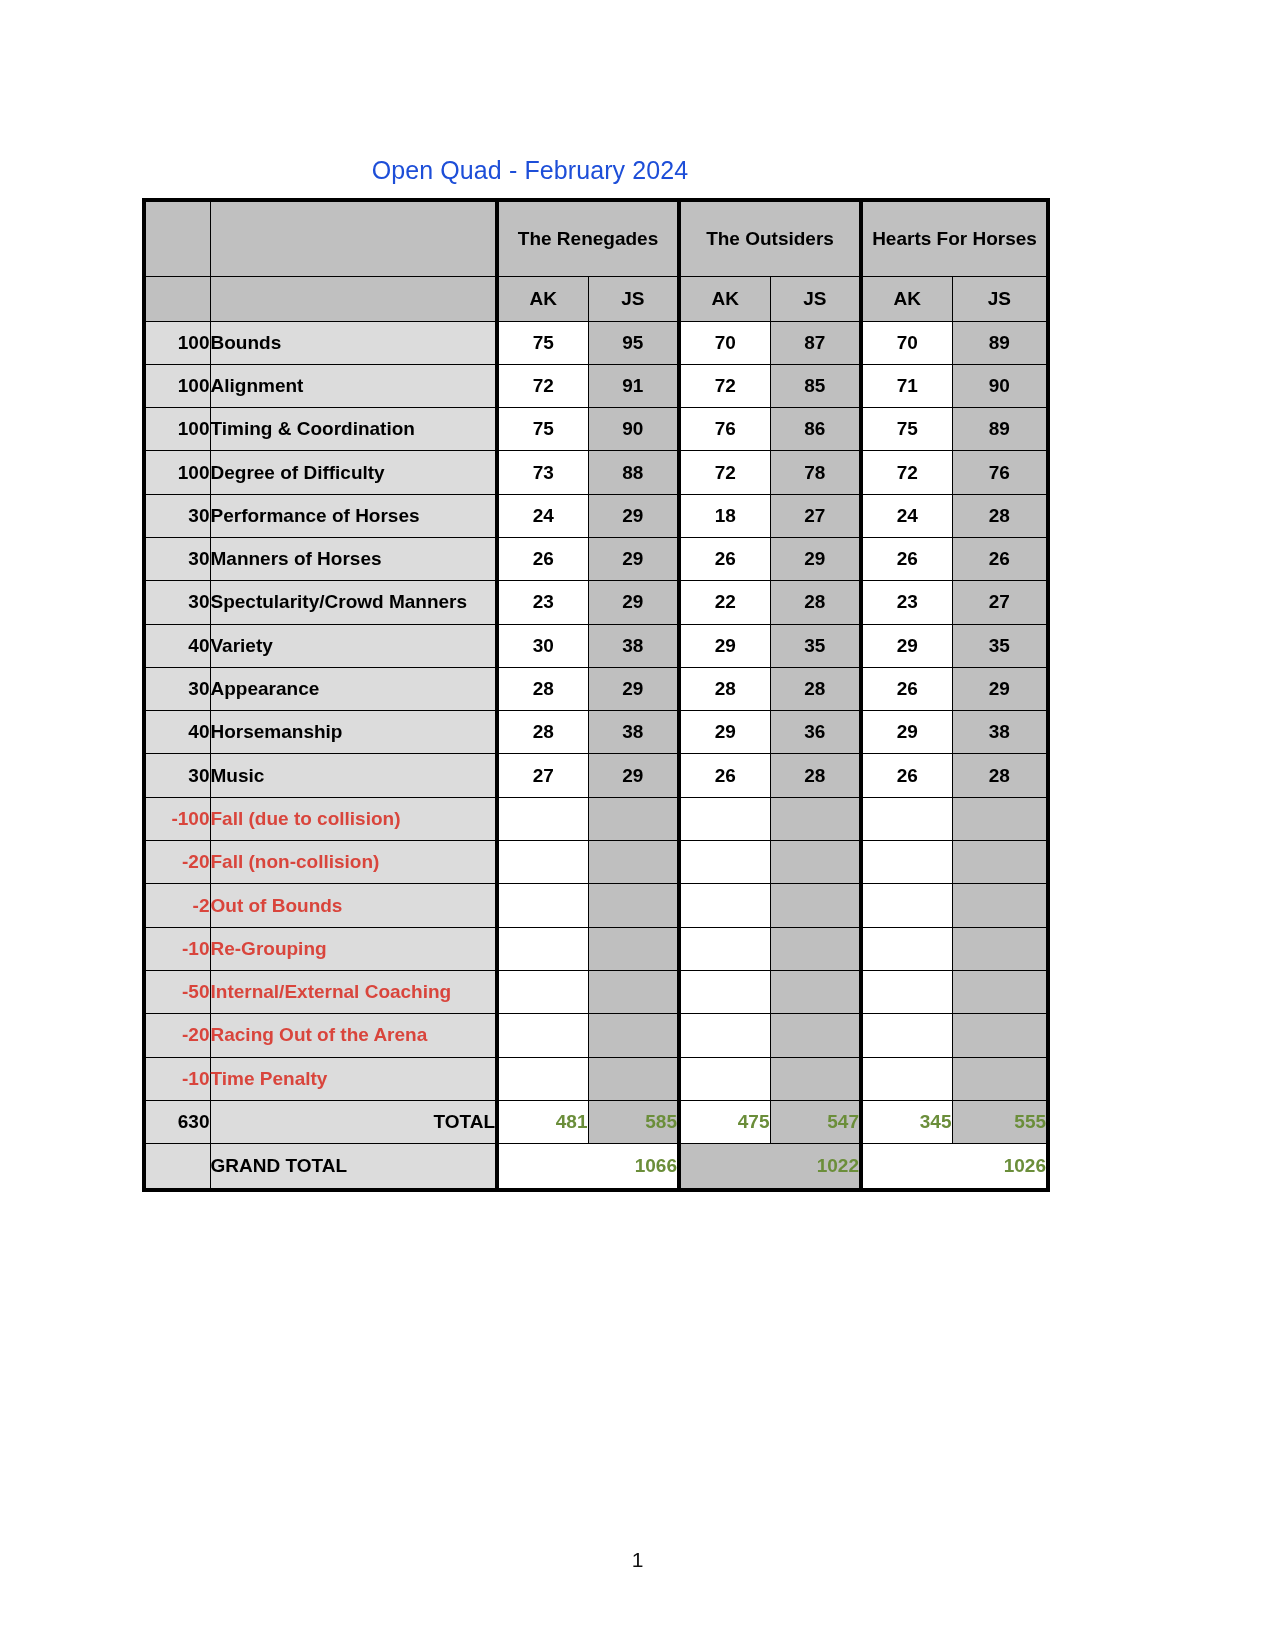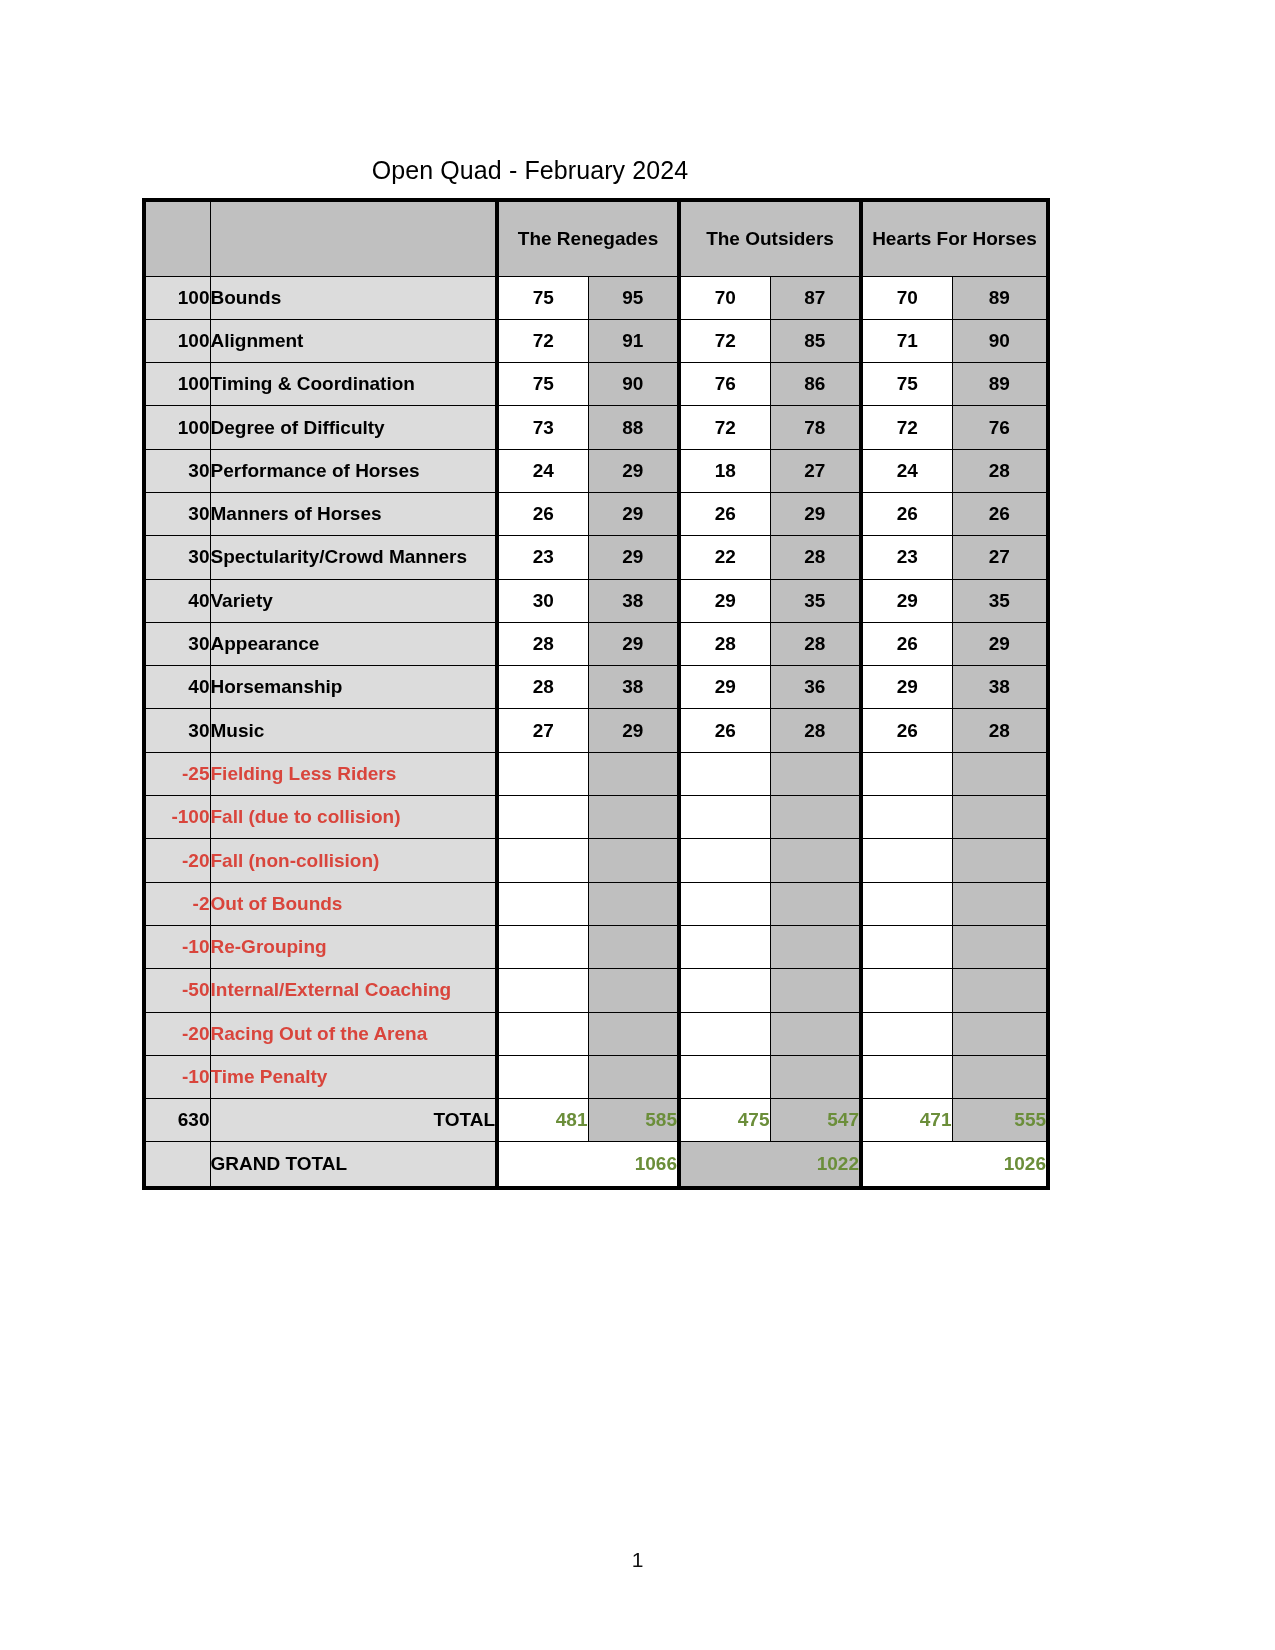--- a/index.html
+++ b/index.html
@@ -18,21 +18,21 @@
 
   #page-title {
     position: absolute;
     top: 156px;
     left: 0;
     width: 1060px;
     text-align: center;
     font-size: 25px;
     font-weight: 400;
     letter-spacing: 0.1px;
-    color: #000000;
+    color: #1d4ed8;
   }
 
   #score-table {
     position: absolute;
     top: 198px;
     left: 142px;
     width: 796px;
     border-collapse: collapse;
     table-layout: fixed;
   }
@@ -156,20 +156,30 @@
     <col class="c-score-l">
   </colgroup>
   <tbody id="table-body">
       <tr class="head-teams">
         <td class="outer-top outer-left"></td>
         <td class="outer-top"></td>
         <td class="team-name outer-top sep-left" colspan="2">The Renegades</td>
         <td class="team-name outer-top sep-left" colspan="2">The Outsiders</td>
         <td class="team-name outer-top sep-left outer-right" colspan="2">Hearts For Horses</td>
       </tr>
+      <tr class="head-judges">
+        <td class="outer-left"></td>
+        <td></td>
+        <td class="judge-name sep-left">AK</td>
+        <td class="judge-name">JS</td>
+        <td class="judge-name sep-left">AK</td>
+        <td class="judge-name">JS</td>
+        <td class="judge-name sep-left">AK</td>
+        <td class="judge-name outer-right">JS</td>
+      </tr>
       <tr class="data-row">
         <td class="pts outer-left">100</td>
         <td class="crit">Bounds</td>
         <td class="val white sep-left">75</td>
         <td class="val shade">95</td>
         <td class="val white sep-left">70</td>
         <td class="val shade">87</td>
         <td class="val white sep-left">70</td>
         <td class="val shade outer-right">89</td>
       </tr>
@@ -267,30 +277,20 @@
         <td class="pts outer-left">30</td>
         <td class="crit">Music</td>
         <td class="val white sep-left">27</td>
         <td class="val shade">29</td>
         <td class="val white sep-left">26</td>
         <td class="val shade">28</td>
         <td class="val white sep-left">26</td>
         <td class="val shade outer-right">28</td>
       </tr>
       <tr class="data-row">
-        <td class="pts outer-left penalty">-25</td>
-        <td class="crit penalty">Fielding Less Riders</td>
-        <td class="val white sep-left"></td>
-        <td class="val shade"></td>
-        <td class="val white sep-left"></td>
-        <td class="val shade"></td>
-        <td class="val white sep-left"></td>
-        <td class="val shade outer-right"></td>
-      </tr>
-      <tr class="data-row">
         <td class="pts outer-left penalty">-100</td>
         <td class="crit penalty">Fall (due to collision)</td>
         <td class="val white sep-left"></td>
         <td class="val shade"></td>
         <td class="val white sep-left"></td>
         <td class="val shade"></td>
         <td class="val white sep-left"></td>
         <td class="val shade outer-right"></td>
       </tr>
       <tr class="data-row">
@@ -353,21 +353,21 @@
         <td class="val white sep-left"></td>
         <td class="val shade outer-right"></td>
       </tr>
       <tr class="total-row">
         <td class="pts outer-left">630</td>
         <td class="crit">TOTAL</td>
         <td class="val white sep-left">481</td>
         <td class="val shade">585</td>
         <td class="val white sep-left">475</td>
         <td class="val shade">547</td>
-        <td class="val white sep-left">471</td>
+        <td class="val white sep-left">345</td>
         <td class="val shade outer-right">555</td>
       </tr>
       <tr class="grand-row">
         <td class="grand-blank outer-left outer-bottom"></td>
         <td class="grand-label outer-bottom">GRAND TOTAL</td>
         <td class="grand-val outer-bottom sep-left white" colspan="2">1066</td>
         <td class="grand-val outer-bottom sep-left shade" colspan="2">1022</td>
         <td class="grand-val outer-bottom sep-left white outer-right" colspan="2">1026</td>
       </tr>
     </tbody>

